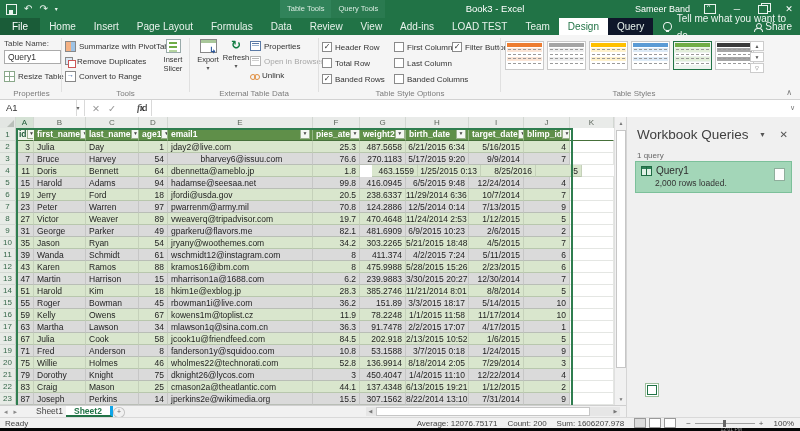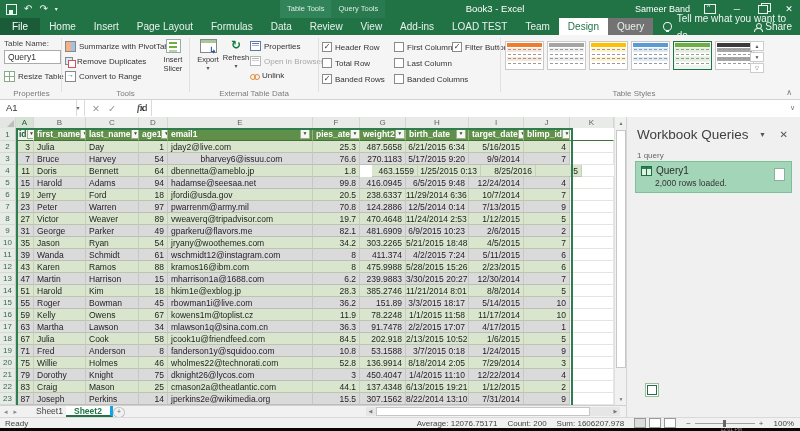--- a/index.html
+++ b/index.html
@@ -21,21 +21,21 @@
   .ic-ribopts{width:10px;height:8px;border:1px solid #eaf4ee;display:inline-block;position:relative;}
   .ic-ribopts:after{content:"^";position:absolute;left:2px;top:-2px;font-size:7px;}
   .ic-restore{width:8px;height:7px;border:1px solid #eaf4ee;display:inline-block;position:relative;background:#217346;}
   .ic-restore:before{content:"";position:absolute;left:2px;top:-3px;width:8px;height:7px;border:1px solid #eaf4ee;}
   .ic-restore:after{content:"";position:absolute;left:0;top:0;width:8px;height:7px;background:#217346;border:1px solid #eaf4ee;margin:-1px;}
   
   .tabrow{position:absolute;top:18px;left:0;width:800px;height:17px;background:#217346;display:flex;align-items:stretch;font-size:10px;color:#e8f2ec;}
   .tab{padding:0 9px;line-height:17px;white-space:nowrap;}
   .tab.file-tab{background:#1a5c38;color:#fff;padding:0 12px;}
   .tab.active{background:#fff;color:#217346;}
-  .tab.ctxq{background:#737373;text-align:right;}
+  .tab.ctxq{background:#0f172a;text-align:right;}
   .tellme{display:flex;align-items:center;gap:5px;padding:0 10px;line-height:17px;color:#eef6f1;}
   .ic-bulb{width:7px;height:7px;border:1px solid #eef6f1;border-radius:50%;position:relative;display:inline-block;}
   .ic-bulb:after{content:"";position:absolute;left:2px;top:7px;width:3px;height:2px;background:#eef6f1;}
   .share{position:absolute;right:8px;top:18px;height:17px;display:flex;align-items:center;gap:4px;color:#eef6f1;font-size:10px;}
   .ic-person{width:7px;height:7px;position:relative;display:inline-block;}
   .ic-person:before{content:"";position:absolute;left:2px;top:0;width:4px;height:4px;border-radius:50%;border:1px solid #eef6f1;}
   .ic-person:after{content:"";position:absolute;left:0;top:5px;width:7px;height:3px;border:1px solid #eef6f1;border-bottom:none;border-radius:4px 4px 0 0;}
   
   .ribbon{position:absolute;top:35px;left:0;width:800px;height:64px;background:#f5f5f5;border-bottom:1px solid #d2d2d2;font-size:8px;color:#333;}
   .rgroup{position:absolute;top:0;height:64px;}
@@ -314,20 +314,21 @@
           <span class="cb"></span>
           <span>Banded Columns</span>
         </div>
       </div>
     <div class="cbcol" id="cbcol3" style="left:132px;">
         <div class="cbrow">
           <span class="cb">✓</span>
           <span>Filter Button</span>
         </div>
       </div>
+    <div class="glabel">Table Style Options</div>
   </div>
   <div class="gsep" style="left:500px"></div>
 
   <div class="rgroup g-styles">
     <div class="swatches" id="swatches">
         <div class="swatch">
           <div class="sw-h" style="background: rgb(237, 125, 49);"></div>
           <div class="sw-r" style="background: rgb(251, 229, 214);"></div>
           <div class="sw-r"></div>
           <div class="sw-r" style="background: rgb(251, 229, 214);"></div>

